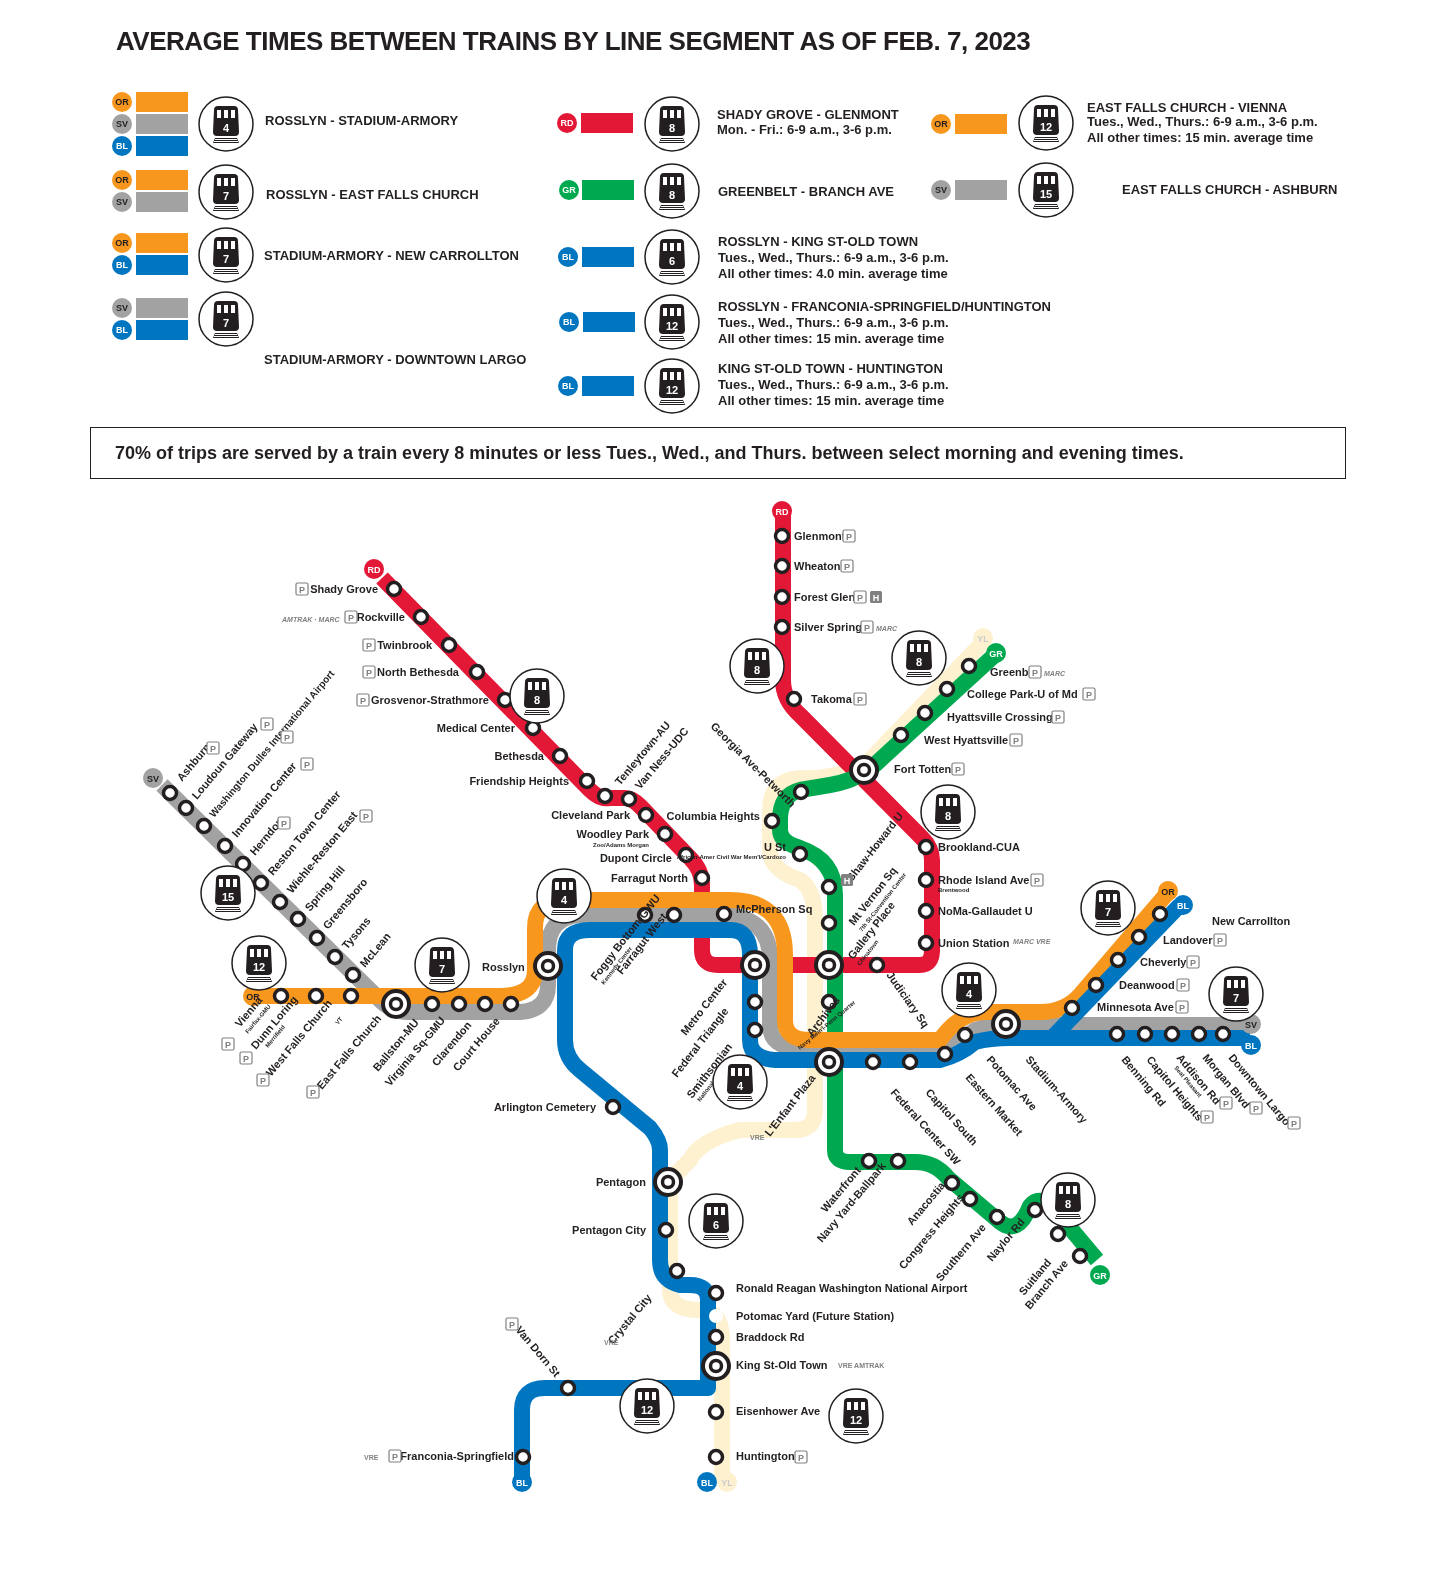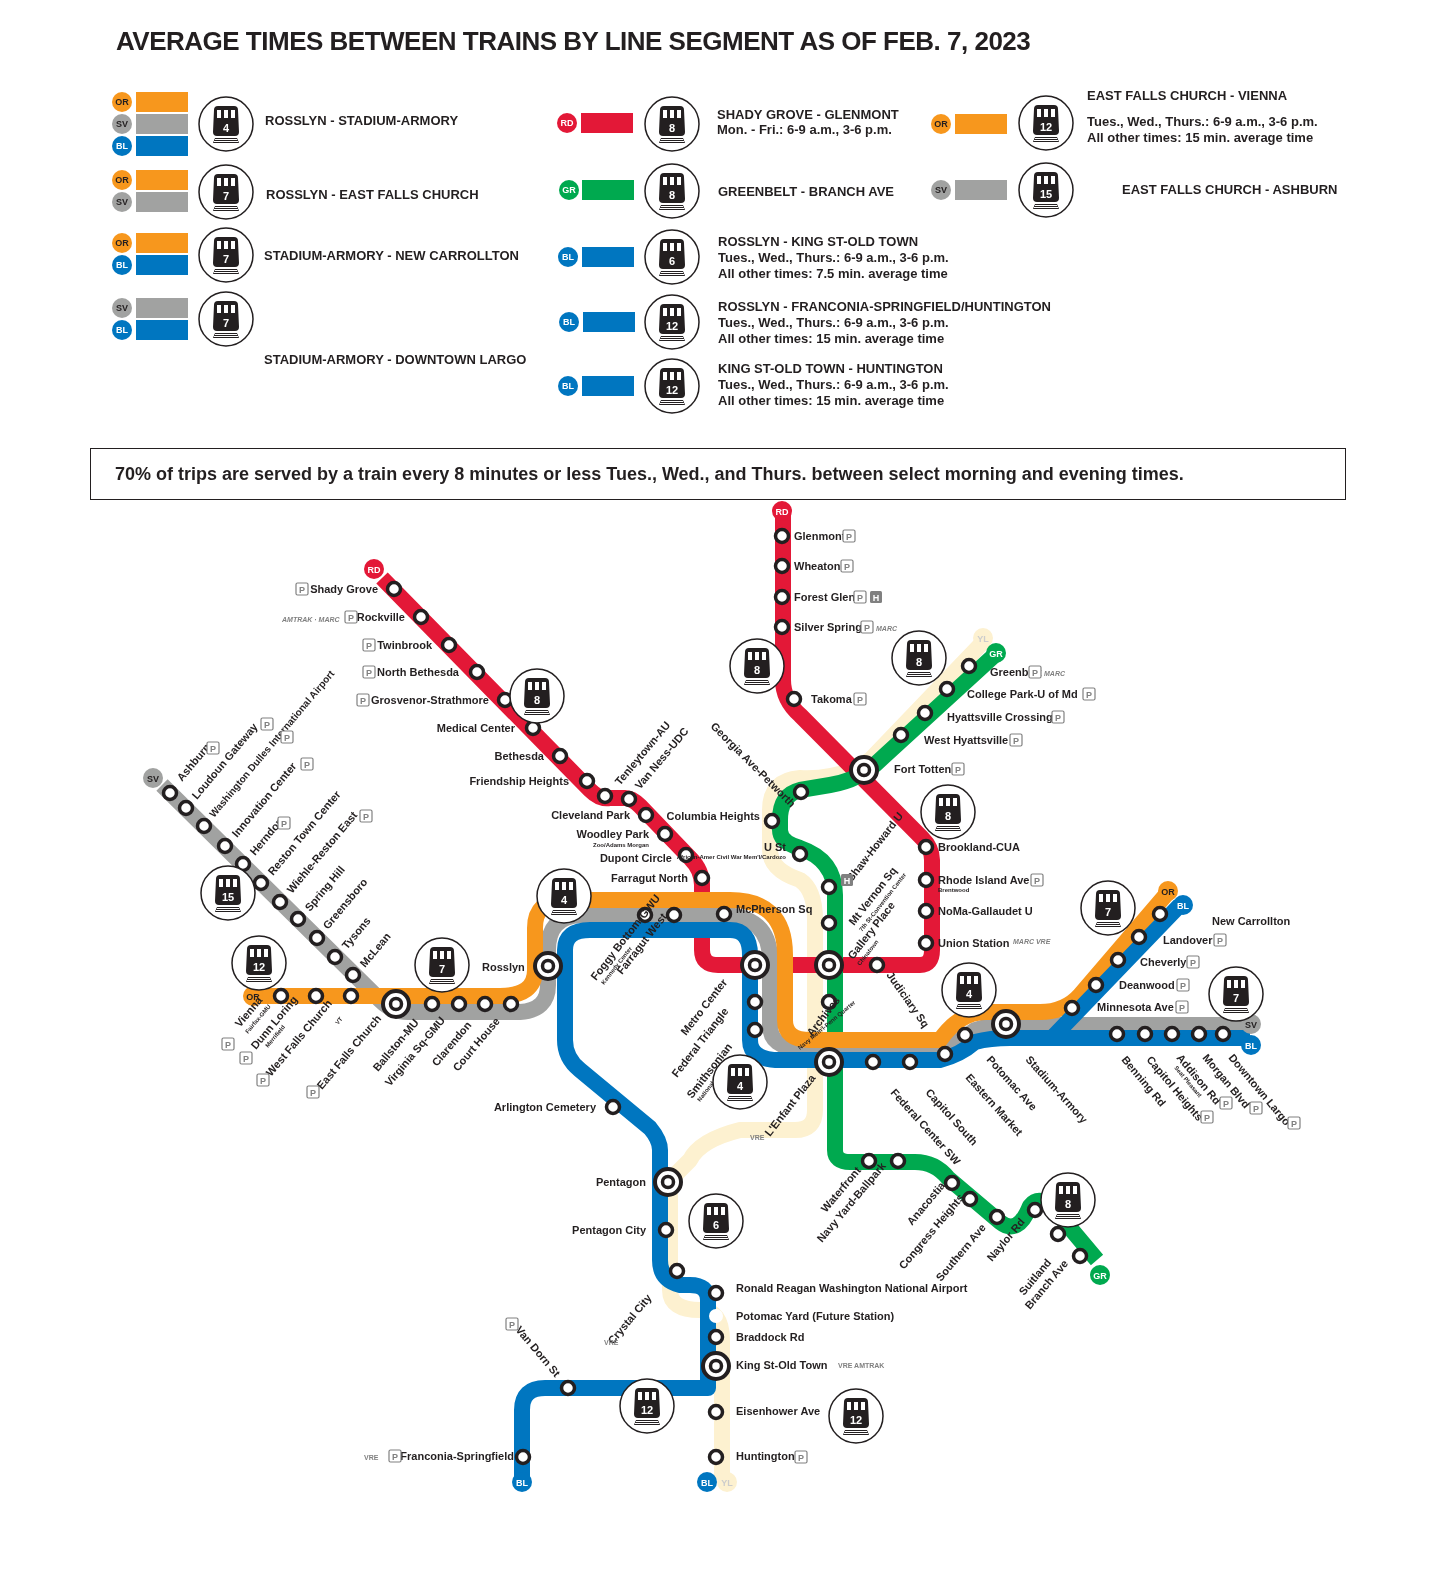--- a/index.html
+++ b/index.html
@@ -5,21 +5,21 @@
   html,body{margin:0;padding:0;background:#fff;}
   body{width:1451px;height:1586px;position:relative;overflow:hidden;font-family:"Liberation Sans","DejaVu Sans",sans-serif;color:#231f20;}
   .title{position:absolute;left:116px;top:26px;font-size:26px;font-weight:bold;letter-spacing:-0.5px;white-space:nowrap;}
   .legend-row{position:absolute;}
   .bar{position:absolute;width:52px;height:20px;}
   .badge{position:absolute;width:20px;height:20px;border-radius:50%;font-size:9px;font-weight:bold;color:#fff;display:flex;align-items:center;justify-content:center;}
   .badge.or,.badge.sv{color:#231f20;}
   .train{position:absolute;width:56px;height:56px;}
   .seg-title{position:absolute;font-size:13px;font-weight:bold;white-space:nowrap;}
   .seg-sub{position:absolute;font-size:13px;font-weight:bold;white-space:nowrap;line-height:16px;}
-  .note-box{position:absolute;left:90px;top:427px;width:1256px;height:52px;border:1.5px solid #231f20;box-sizing:border-box;display:flex;align-items:center;padding-left:24px;font-size:18px;font-weight:bold;margin-top:21px;}
+  .note-box{position:absolute;left:90px;top:427px;width:1256px;height:52px;border:1.5px solid #231f20;box-sizing:border-box;display:flex;align-items:center;padding-left:24px;font-size:18px;font-weight:bold;}
   svg text{font-family:"Liberation Sans","DejaVu Sans",sans-serif;}
 </style>
 </head>
 <body>
 
 <div class="title">AVERAGE TIMES BETWEEN TRAINS BY LINE SEGMENT AS OF FEB. 7, 2023</div>
 
 <div>
 
   <div class="legend-row" style="left:112px;top:92px;">
@@ -92,21 +92,21 @@
   <div class="seg-title" style="left:718px;top:184px;">GREENBELT - BRANCH AVE</div>
 
   <div class="badge" style="left:558px;top:247px;background:#0076c0;">BL</div>
   <div class="bar" style="left:582px;top:247px;background:#0076c0;"></div>
   <svg class="train" style="left:644px;top:229px;" viewBox="0 0 56 56">
       <use href="#train"></use>
       <text x="28" y="36" text-anchor="middle" fill="#fff" font-size="11" font-weight="bold">6</text>
     </svg>
   <div class="seg-title" style="left:718px;top:234px;">ROSSLYN - KING ST-OLD TOWN</div>
   <div class="seg-sub" style="left:718px;top:250px;">Tues., Wed., Thurs.: 6-9 a.m., 3-6 p.m.</div>
-  <div class="seg-sub" style="left:718px;top:266px;">All other times: 7.5 min. average time</div>
+  <div class="seg-sub" style="left:718px;top:266px;">All other times: 4.0 min. average time</div>
 
   <div class="badge" style="left:559px;top:312px;background:#0076c0;">BL</div>
   <div class="bar" style="left:583px;top:312px;background:#0076c0;"></div>
   <svg class="train" style="left:644px;top:294px;" viewBox="0 0 56 56">
       <use href="#train"></use>
       <text x="28" y="36" text-anchor="middle" fill="#fff" font-size="11" font-weight="bold">12</text>
     </svg>
   <div class="seg-title" style="left:718px;top:299px;">ROSSLYN - FRANCONIA-SPRINGFIELD/HUNTINGTON</div>
   <div class="seg-sub" style="left:718px;top:315px;">Tues., Wed., Thurs.: 6-9 a.m., 3-6 p.m.</div>
   <div class="seg-sub" style="left:718px;top:331px;">All other times: 15 min. average time</div>
@@ -122,21 +122,21 @@
   <div class="seg-sub" style="left:718px;top:393px;">All other times: 15 min. average time</div>
 </div>
 
 <div>
   <div class="badge or" style="left:931px;top:114px;background:#f7971d;">OR</div>
   <div class="bar" style="left:955px;top:114px;background:#f7971d;"></div>
   <svg class="train" style="left:1018px;top:95px;" viewBox="0 0 56 56">
       <use href="#train"></use>
       <text x="28" y="36" text-anchor="middle" fill="#fff" font-size="11" font-weight="bold">12</text>
     </svg>
-  <div class="seg-title" style="left:1087px;top:88px;">EAST FALLS CHURCH - VIENNA</div>
+  <div class="seg-title" style="left:1087px;top:100px;">EAST FALLS CHURCH - VIENNA</div>
   <div class="seg-sub" style="left:1087px;top:114px;">Tues., Wed., Thurs.: 6-9 a.m., 3-6 p.m.</div>
   <div class="seg-sub" style="left:1087px;top:130px;">All other times: 15 min. average time</div>
 
   <div class="badge sv" style="left:931px;top:180px;background:#a1a2a1;">SV</div>
   <div class="bar" style="left:955px;top:180px;background:#a1a2a1;"></div>
   <svg class="train" style="left:1018px;top:162px;" viewBox="0 0 56 56">
       <use href="#train"></use>
       <text x="28" y="36" text-anchor="middle" fill="#fff" font-size="11" font-weight="bold">15</text>
     </svg>
   <div class="seg-title" style="left:1087px;top:182px;margin-left:35px;">EAST FALLS CHURCH - ASHBURN</div>

